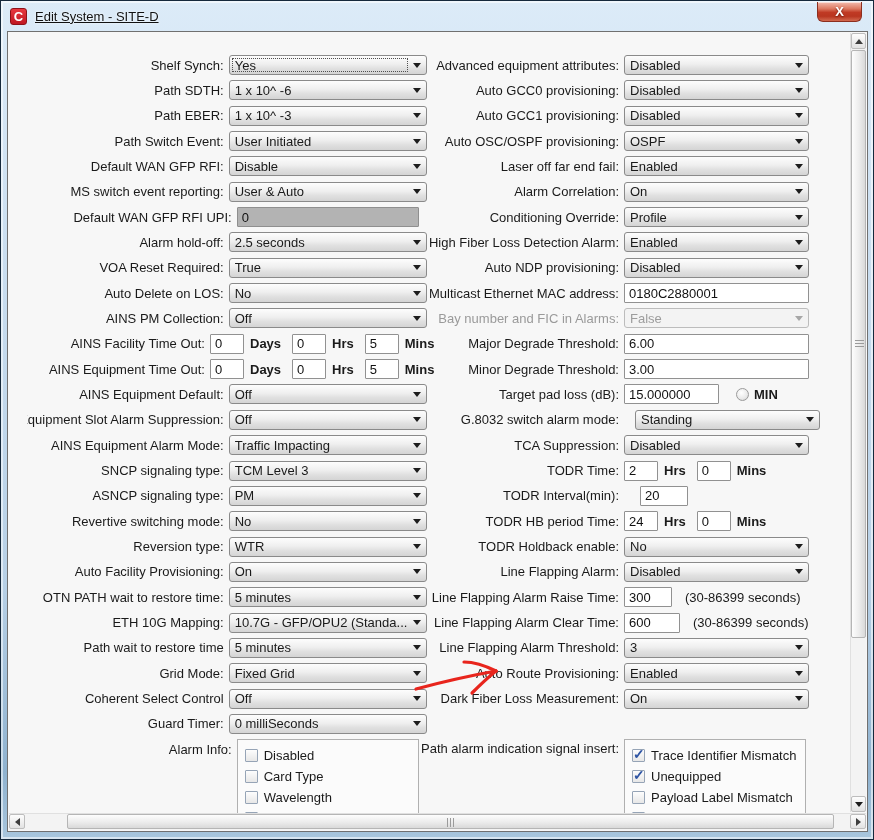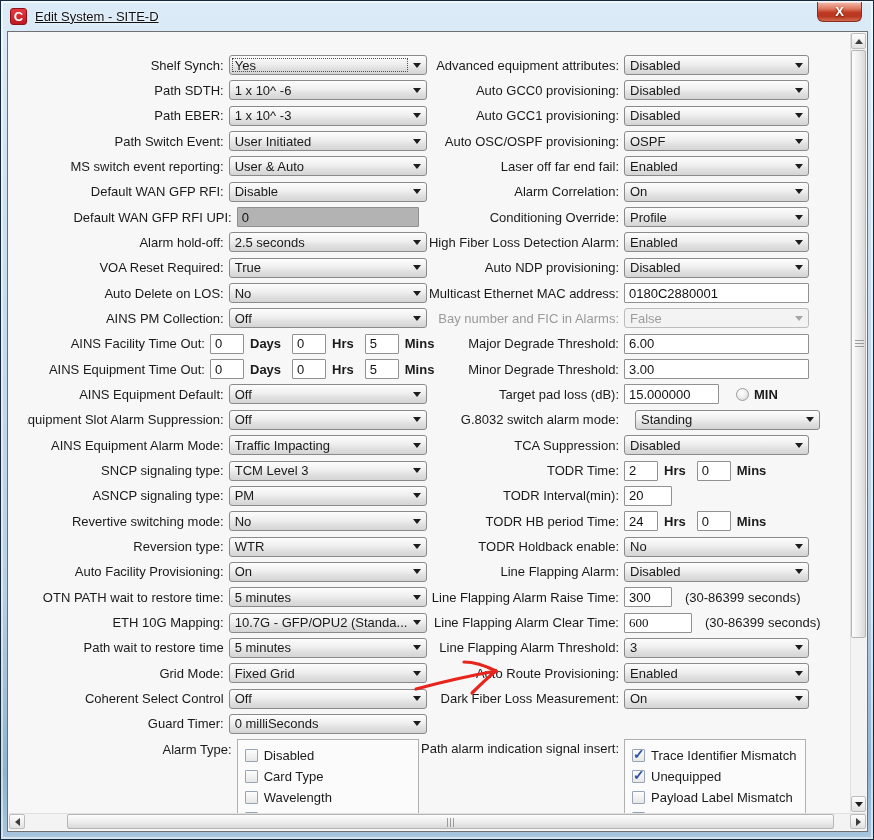--- a/index.html
+++ b/index.html
@@ -169,32 +169,32 @@
           <div class="row">
             <div class="lbl">Path Switch Event:</div>
             <div class="select">
               <span class="selval">User Initiated</span>
               <span class="sel-arrow">
                 <i class="tri tri-down"></i>
               </span>
             </div>
           </div>
           <div class="row">
+            <div class="lbl">Default WAN GFP RFI:</div>
+            <div class="select">
+              <span class="selval">Disable</span>
+              <span class="sel-arrow">
+                <i class="tri tri-down"></i>
+              </span>
+            </div>
+          </div>
+          <div class="row">
             <div class="lbl">MS switch event reporting:</div>
             <div class="select">
               <span class="selval">User &amp; Auto</span>
-              <span class="sel-arrow">
-                <i class="tri tri-down"></i>
-              </span>
-            </div>
-          </div>
-          <div class="row">
-            <div class="lbl">Default WAN GFP RFI:</div>
-            <div class="select">
-              <span class="selval">Disable</span>
               <span class="sel-arrow">
                 <i class="tri tri-down"></i>
               </span>
             </div>
           </div>
           <div class="row">
             <div class="lbl">Default WAN GFP RFI UPI:</div>
             <input class="txt dis" type="text" value="0" style="width: 182px;">
           </div>
           <div class="row">
@@ -371,21 +371,21 @@
           <div class="row">
             <div class="lbl">Guard Timer:</div>
             <div class="select">
               <span class="selval">0 milliSeconds</span>
               <span class="sel-arrow">
                 <i class="tri tri-down"></i>
               </span>
             </div>
           </div>
           <div class="row row-group">
-            <div class="lbl">Alarm Type:</div>
+            <div class="lbl">Alarm Info:</div>
             <div class="group">
               <div class="chk-row">
                 <span class="chk"></span>
                 <span class="chk-lbl">Disabled</span>
               </div>
               <div class="chk-row">
                 <span class="chk"></span>
                 <span class="chk-lbl">Card Type</span>
               </div>
               <div class="chk-row">
@@ -528,21 +528,21 @@
           </div>
           <div class="row">
             <div class="lbl">TODR Time:</div>
             <input class="txt tsmall" type="text" value="2" style="">
             <span class="unit">Hrs</span>
             <input class="txt tsmall" type="text" value="0" style="">
             <span class="unit">Mins</span>
           </div>
           <div class="row">
             <div class="lbl">TODR Interval(min):</div>
-            <input class="txt" type="text" value="20" style="width: 48px;">
+            <input class="txt" type="text" value="20" style="width: 48px; margin-left: 16px;">
           </div>
           <div class="row">
             <div class="lbl">TODR HB period Time:</div>
             <input class="txt tsmall" type="text" value="24" style="">
             <span class="unit">Hrs</span>
             <input class="txt tsmall" type="text" value="0" style="">
             <span class="unit">Mins</span>
           </div>
           <div class="row">
             <div class="lbl">TODR Holdback enable:</div>
@@ -562,21 +562,21 @@
               </span>
             </div>
           </div>
           <div class="row">
             <div class="lbl">Line Flapping Alarm Raise Time:</div>
             <input class="txt" type="text" value="300" style="width: 48px;">
             <span class="note">(30-86399 seconds)</span>
           </div>
           <div class="row">
             <div class="lbl">Line Flapping Alarm Clear Time:</div>
-            <input class="txt" type="text" value="600" style="width: 68px; font-family: Liberation Serif, serif;">
+            <input class="txt" type="text" value="600" style="width: 56px;">
             <span class="note">(30-86399 seconds)</span>
           </div>
           <div class="row">
             <div class="lbl">Line Flapping Alarm Threshold:</div>
             <div class="select">
               <span class="selval">3</span>
               <span class="sel-arrow">
                 <i class="tri tri-down"></i>
               </span>
             </div>

